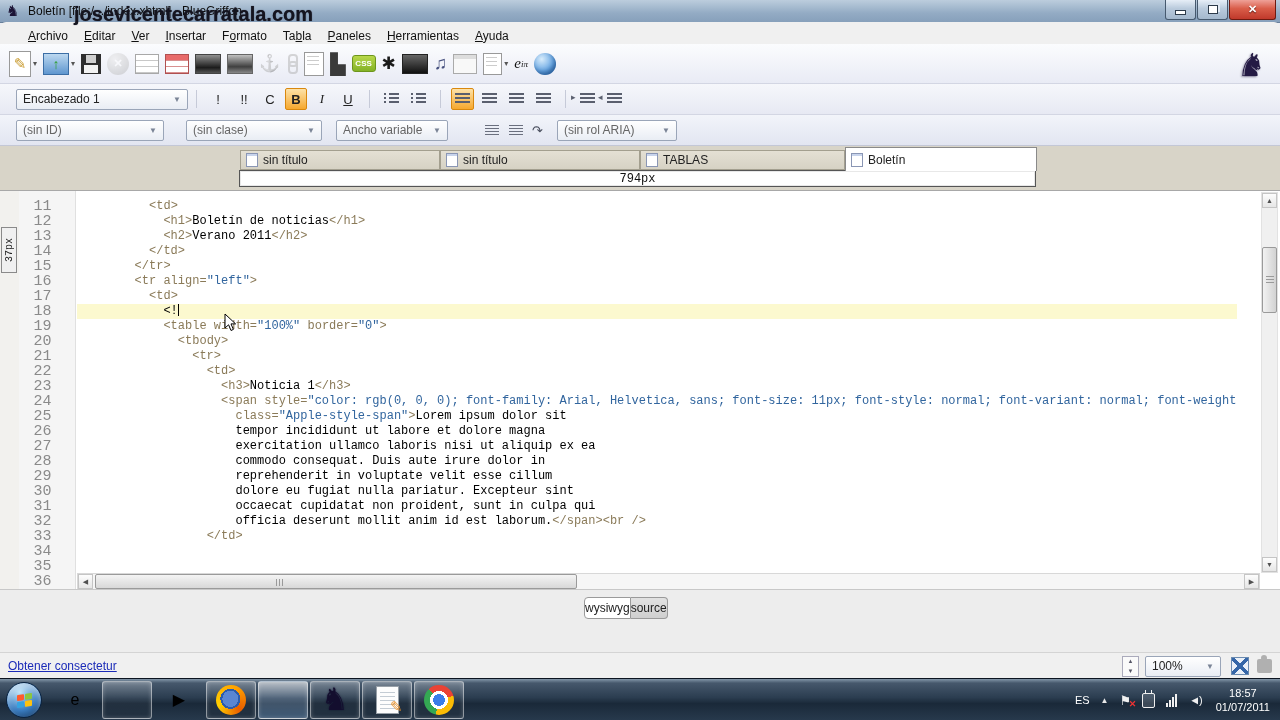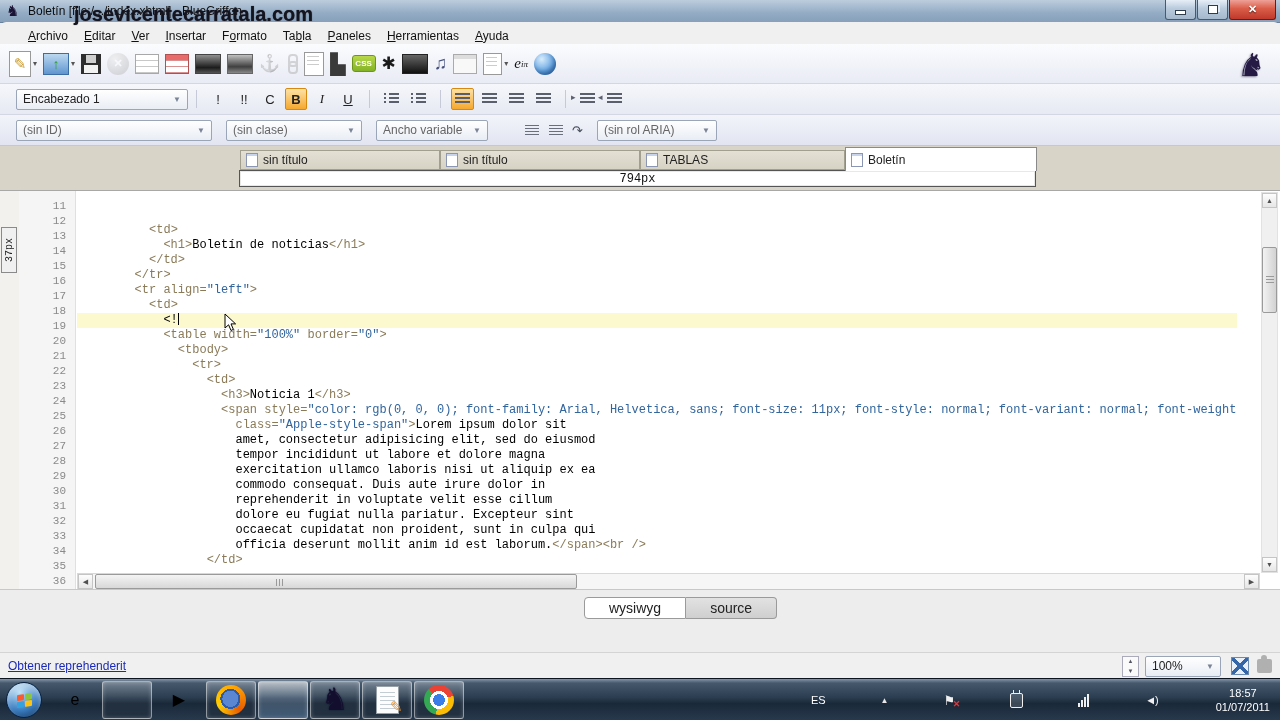--- a/index.html
+++ b/index.html
@@ -110,23 +110,23 @@
     font-family:"Liberation Mono",monospace;font-size:12px;color:#111;}
   
   .editor{position:absolute;left:0;top:190px;width:1280px;height:399px;background:#fff;
     border-top:1px solid #a8a8a8;box-sizing:border-box;}
   .lruler{position:absolute;left:0;top:0;width:19px;height:399px;background:#f2f1ee;border-right:1px solid #9a9a9a;}
   .vtab{position:absolute;left:1px;top:36px;width:16px;height:46px;background:#f0f0f0;border:1px solid #8a8a8a;
     display:flex;align-items:center;justify-content:center;writing-mode:vertical-rl;transform:rotate(180deg);
     font-family:"Liberation Mono",monospace;font-size:10px;color:#222;box-sizing:border-box;}
   .gutter{position:absolute;left:19px;top:0;width:57px;height:399px;background:#f5f5f5;border-right:1px solid #e0e0e0;
     padding-top:8px;box-sizing:border-box;}
-  .ln{height:15px;line-height:15px;text-align:right;padding-right:9px;color:#8a8a8a;
-    font-family:"Liberation Mono",monospace;font-size:11px;}
-  .code{position:absolute;left:77px;top:8px;width:1160px;height:382px;overflow:hidden;padding-top:24px;box-sizing:border-box;}
+  .ln{height:15px;line-height:15px;text-align:center;padding-right:9px;color:#8a8a8a;
+    font-family:"Liberation Mono",monospace;font-size:15px;}
+  .code{position:absolute;left:77px;top:0;width:1160px;height:382px;overflow:hidden;padding-top:8px;box-sizing:border-box;}
   .cl{height:15px;line-height:15px;white-space:pre;font-family:"Liberation Mono",monospace;font-size:12px;color:#000;}
   .cl.active{background:#fcf9cf;}
   .tag{color:#8a7a58;} .str{color:#31659e;}
   .caret{display:inline-block;width:1px;height:12px;background:#000;vertical-align:-2px;}
   
   .vsb{position:absolute;right:2px;top:1px;width:17px;height:381px;background:#f0f0f0;border:1px solid #e2e2e2;box-sizing:border-box;}
   .sbtn{position:absolute;left:0;width:15px;height:15px;display:flex;align-items:center;justify-content:center;
     font-size:7px;color:#505050;background:linear-gradient(#fdfdfd,#e6e6e6);border:1px solid #c5c5c5;box-sizing:border-box;}
   .vthumb{position:absolute;left:0;top:54px;width:15px;height:66px;background:linear-gradient(90deg,#f2f2f2,#d2d2d2);
     border:1px solid #9a9a9a;border-radius:2px;box-sizing:border-box;}
@@ -134,21 +134,21 @@
     background:repeating-linear-gradient(#9a9a9a 0 1px,transparent 1px 3px);}
   .hsb{position:absolute;left:77px;top:382px;width:1183px;height:17px;background:#f6f6f6;border:1px solid #d8d8d8;box-sizing:border-box;}
   .hthumb{position:absolute;left:17px;top:0;width:482px;height:15px;background:linear-gradient(#f4f4f4,#d8d8d8);
     border:1px solid #9a9a9a;border-radius:2px;box-sizing:border-box;}
   .hthumb::after{content:"";position:absolute;left:180px;top:4px;width:7px;height:7px;
     background:repeating-linear-gradient(90deg,#9a9a9a 0 1px,transparent 1px 3px);}
   .mousecursor{position:absolute;left:224px;top:122px;z-index:9;}
   
   .viewzone{position:absolute;left:0;top:589px;width:1280px;height:63px;background:#ededed;border-top:1px solid #c8c8c8;}
   .toggle{position:absolute;left:584px;top:7px;display:flex;}
-  .tgl{height:22px;padding:0 24px;display:flex;align-items:center;font-size:14px;color:#222;
+  .tgl{height:22px;padding:0 0;display:flex;align-items:center;font-size:12px;color:#222;
     border:1px solid #9a9a9a;background:#fff;box-sizing:border-box;}
   .tgl.left{border-radius:4px 0 0 4px;}
   .tgl.right{border-radius:0 4px 4px 0;border-left:none;background:linear-gradient(#e2e2e2,#cfcfcf);}
   .statusbar{position:absolute;left:0;top:652px;width:1280px;height:26px;background:#f0f0f0;
     border-top:1px solid #d4d4d4;display:flex;align-items:center;box-sizing:border-box;}
   .addons{font-size:12px;color:#1b2bb8;text-decoration:underline;margin-left:8px;}
   .statusright{position:absolute;right:8px;top:2px;display:flex;align-items:center;height:22px;}
   .spin{width:17px;height:21px;border:1px solid #aab;background:#fafafa;display:flex;flex-direction:column;box-sizing:border-box;}
   .spin span{flex:1;display:flex;align-items:center;justify-content:center;font-size:6px;color:#556;}
   .zoomcombo{width:76px;margin-left:6px;}
@@ -178,21 +178,21 @@
     background:radial-gradient(circle at 48% 46%,#5a86d2 0 8px,#2c5cac 8px 10px,transparent 10px),
     conic-gradient(from 30deg,#ff9e00,#e85d00 30%,#ffcf00 60%,#ff9e00);}
   .app-bluegriffon{font-size:31px;color:#130e2e;text-shadow:0 0 2px rgba(10,5,40,.7);}
   .app-notepad{width:23px;height:28px;background:#fdfdfd;border:1px solid #98a0a8;position:relative;
     background-image:repeating-linear-gradient(#c4ccd4 0 1px,transparent 1px 4px);
     background-size:15px 18px;background-position:3px 5px;background-repeat:no-repeat;box-sizing:border-box;}
   .app-notepad::after{content:"✎";position:absolute;right:-5px;bottom:-3px;color:#e8912c;font-size:15px;}
   .app-chrome{width:30px;height:30px;border-radius:50%;
     background:radial-gradient(circle,#3a7de8 0 6px,#fff 6px 9px,transparent 9px),
     conic-gradient(from -45deg,#ea4335 0 33%,#fbbc05 33% 66%,#34a853 66% 100%);}
-  .tray{position:absolute;right:6px;top:0;height:42px;display:flex;align-items:center;color:#fff;gap:44px;}
+  .tray{position:absolute;right:6px;top:0;height:42px;display:flex;align-items:center;color:#fff;}
   .tray > *{margin-left:11px;}
   .lang{font-size:11px;}
   .trayarrow{font-size:8px;color:#e8e8e8;}
   .trayflag{position:relative;font-size:13px;color:#f0f0f0;}
   .trayflag .fx{position:absolute;right:-5px;bottom:-1px;color:#e33;font-size:9px;font-weight:bold;}
   .plug{width:11px;height:13px;border:1px solid #f0f0f0;border-radius:2px;position:relative;background:rgba(255,255,255,.15);}
   .plug::before{content:"";position:absolute;top:-4px;left:2px;width:1px;height:4px;background:#f0f0f0;}
   .plug::after{content:"";position:absolute;top:-4px;right:2px;width:1px;height:4px;background:#f0f0f0;}
   .bars{display:flex;align-items:flex-end;height:13px;}
   .bars i{width:2px;background:#f0f0f0;margin-right:1px;}
@@ -354,21 +354,21 @@
         <div class="fbtn">
           <div class="gi ind"></div>
         </div>
         <div class="fbtn">
           <div class="gi out"></div>
         </div>
       </span>
   </div>
 
   <div class="toolbar3">
-    <div class="combo dim" style="width:196px;margin-right:14px;">
+    <div class="combo dim" style="width:148px;margin-right:22px;">
       <span>(sin ID)</span>
       <span class="ccaret">▼</span>
     </div>
     <div class="combo dim" style="width:136px;margin-right:14px;">
       <span>(sin clase)</span>
       <span class="ccaret">▼</span>
     </div>
     <div class="combo dim" style="width:112px;margin-right:32px;">
       <span>Ancho variable</span>
       <span class="ccaret">▼</span>
@@ -428,33 +428,33 @@
         <div class="ln">31</div>
         <div class="ln">32</div>
         <div class="ln">33</div>
         <div class="ln">34</div>
         <div class="ln">35</div>
         <div class="ln">36</div>
       </div>
     <div class="code">
         <div class="cl">          <span class="tag">&lt;td</span><span class="tag">&gt;</span></div>
         <div class="cl">            <span class="tag">&lt;h1</span><span class="tag">&gt;</span>Boletín de noticias<span class="tag">&lt;/h1</span><span class="tag">&gt;</span></div>
+        <div class="cl">            <span class="tag">&lt;h2</span><span class="tag">&gt;</span>Verano 2011<span class="tag">&lt;/h2</span><span class="tag">&gt;</span></div>
         <div class="cl">          <span class="tag">&lt;/td</span><span class="tag">&gt;</span></div>
         <div class="cl">        <span class="tag">&lt;/tr</span><span class="tag">&gt;</span></div>
         <div class="cl">        <span class="tag">&lt;tr</span> <span class="tag">align=</span><span class="str">"left"</span><span class="tag">&gt;</span></div>
         <div class="cl">          <span class="tag">&lt;td</span><span class="tag">&gt;</span></div>
         <div class="cl active">            &lt;!<span class="caret"></span></div>
         <div class="cl">            <span class="tag">&lt;table</span> <span class="tag">width=</span><span class="str">"100%"</span> <span class="tag">border=</span><span class="str">"0"</span><span class="tag">&gt;</span></div>
         <div class="cl">              <span class="tag">&lt;tbody</span><span class="tag">&gt;</span></div>
         <div class="cl">                <span class="tag">&lt;tr</span><span class="tag">&gt;</span></div>
         <div class="cl">                  <span class="tag">&lt;td</span><span class="tag">&gt;</span></div>
         <div class="cl">                    <span class="tag">&lt;h3</span><span class="tag">&gt;</span>Noticia 1<span class="tag">&lt;/h3</span><span class="tag">&gt;</span></div>
         <div class="cl">                    <span class="tag">&lt;span</span> <span class="tag">style=</span><span class="str">"color: rgb(0, 0, 0); font-family: Arial, Helvetica, sans; font-size: 11px; font-style: normal; font-variant: normal; font-weight: normal</span></div>
         <div class="cl">                      <span class="tag">class=</span><span class="str">"Apple-style-span"</span><span class="tag">&gt;</span>Lorem ipsum dolor sit</div>
-        <div class="cl">                      amet, consectetur adipisicing elit, sed do eiusmod</div>
         <div class="cl">                      tempor incididunt ut labore et dolore magna</div>
         <div class="cl">                      exercitation ullamco laboris nisi ut aliquip ex ea</div>
         <div class="cl">                      commodo consequat. Duis aute irure dolor in</div>
         <div class="cl">                      reprehenderit in voluptate velit esse cillum</div>
         <div class="cl">                      dolore eu fugiat nulla pariatur. Excepteur sint</div>
         <div class="cl">                      occaecat cupidatat non proident, sunt in culpa qui</div>
         <div class="cl">                      officia deserunt mollit anim id est laborum.<span class="tag">&lt;/span</span><span class="tag">&gt;</span><span class="tag">&lt;br</span> <span class="tag">/&gt;</span></div>
         <div class="cl">                  <span class="tag">&lt;/td</span><span class="tag">&gt;</span></div>
       </div>
     <div class="vsb">
@@ -473,21 +473,21 @@
   </div>
 
   <div class="viewzone">
     <div class="toggle">
       <div class="tgl left">wysiwyg</div>
       <div class="tgl right">source</div>
     </div>
   </div>
 
   <div class="statusbar">
-    <span class="addons">Obtener reprehenderit</span>
+    <span class="addons">Obtener consectetur</span>
     <div class="statusright">
       <div class="spin">
         <span>▲</span>
         <span>▼</span>
       </div>
       <div class="combo zoomcombo">
         <span>100%</span>
         <span class="ccaret">▼</span>
       </div>
       <div class="fsicon"></div>

